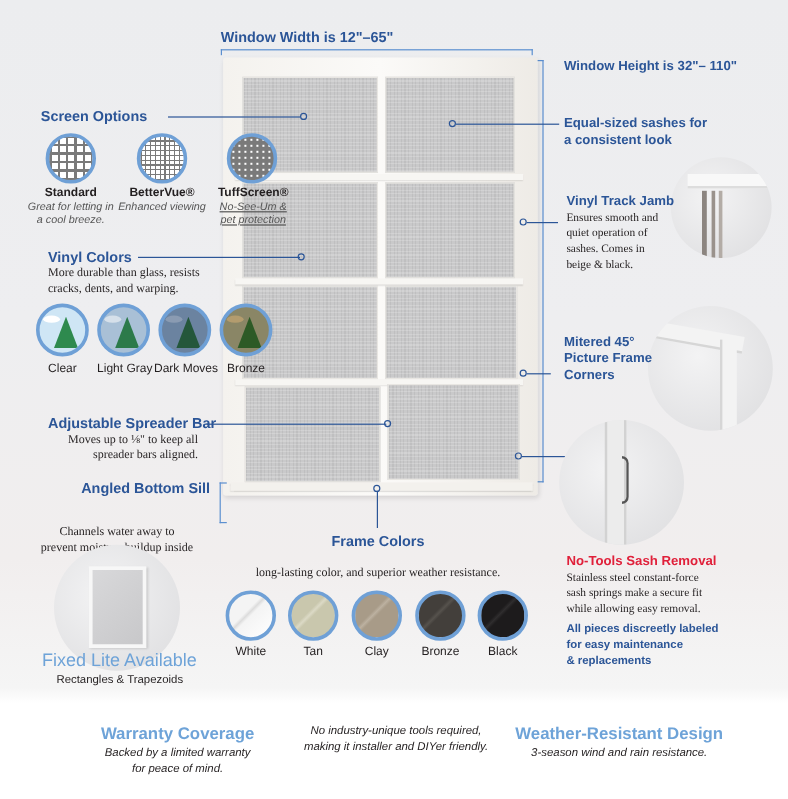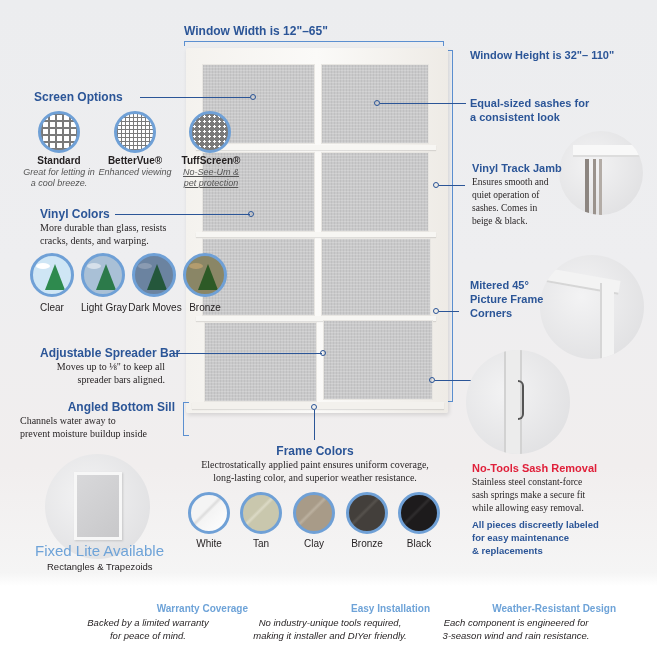--- a/index.html
+++ b/index.html
@@ -40,21 +40,21 @@
   .sash-rail { position: absolute; background: #f7f6f3; box-shadow: 0 1px 1px rgba(0,0,0,0.1); }
 
   .circle-icon { position: absolute; border-radius: 50%; border: 3px solid #6fa0d6; overflow: hidden; }
   .label-c { position: absolute; text-align: center; font-size: 10px; }
   .photo-circle {
     position: absolute; border-radius: 50%;
     background: radial-gradient(circle at 40% 40%, #f3f3f4, #dcdcde);
     overflow: hidden;
   }
   .footer-col { position: absolute; text-align: center; width: 200px; }
-  .footer-col .fh { font-size: 10px; font-weight: bold; color: #6ea3d8; margin-bottom: 2px; text-align: right; }
+  .footer-col .fh { font-size: 14px; font-weight: bold; color: #6ea3d8; margin-bottom: 2px; }
   .footer-col .fp { font-size: 9.5px; font-style: italic; line-height: 13px; color: #231f20; }
 </style>
 </head>
 <body>
 
 <div class="abs h" style="left:184px; top:24px; font-size:12px;">Window Width is 12"–65"</div>
 <div class="bracket" style="left:184px; top:41px; width:260px; height:5px; border-bottom:none;"></div>
 
 <div class="bracket" style="left:447px; top:50px; width:6px; height:352px; border-left:none;"></div>
 <div class="abs h" style="left:470px; top:49px; font-size:11px;">Window Height is 32"– 110"</div>
@@ -135,37 +135,37 @@
 
 <div class="abs h" style="left:40px; top:346px;">Adjustable Spreader Bar</div>
 <div class="line" style="left:172px; top:353px; width:150px;"></div>
 <div class="dot" style="left:320px; top:350px;"></div>
 <div class="abs p" style="left:40px; top:360px; width:125px; text-align:right;">
   <span>Moves up to ⅛" to keep all</span><br>
   <span>spreader bars aligned.</span>
 </div>
 
 <div class="abs h" style="left:40px; top:400px; width:135px; text-align:right;">Angled Bottom Sill</div>
-<div class="abs p" style="left:20px; top:414px; width:155px; text-align:left;">
+<div class="abs p" style="left:20px; top:437px; width:155px; text-align:center;">
   <span>Channels water away to</span><br>
   <span>prevent moisture buildup inside</span>
 </div>
 <div class="bracket" style="left:183px; top:402px; width:6px; height:34px; border-right:none;"></div>
 
 <div class="photo-circle" style="left:45px; top:454px; width:105px; height:105px;">
   <div style="position:absolute; left:29px; top:18px; width:48px; height:68px; background:linear-gradient(135deg,#d8d8da,#c8c8ca); border:3px solid #f7f7f7; box-shadow:1px 1px 2px rgba(0,0,0,0.15);"></div>
 </div>
 <div class="abs" style="left:35px; top:542px; font-size:15px; color:#6ea3d8;">Fixed Lite Available</div>
 <div class="abs" style="left:47px; top:561px; font-size:9.5px;">Rectangles &amp; Trapezoids</div>
 
 <div class="dot" style="left:311px; top:404px;"></div>
 <div class="vline" style="left:314px; top:410px; height:30px;"></div>
 <div class="abs h" style="left:180px; top:444px; width:270px; text-align:center;">Frame Colors</div>
 <div class="abs p" style="left:170px; top:458px; width:290px; text-align:center;">
-  <span>Electrostatically applied paint ensures uniform coverage,</span><br>
+  <br>
   <span>long-lasting color, and superior weather resistance.</span>
 </div>
 
 <div class="circle-icon" style="left:188px; top:492px; width:42px; height:42px; background:linear-gradient(135deg,#f4f4f4 40%,#dcdcdc 45%,#f4f4f4 50%,#fff);"></div>
 <div class="circle-icon" style="left:240px; top:492px; width:42px; height:42px; background:linear-gradient(135deg,#c9c7ad 40%,#dcdac6 45%,#c9c7ad 50%);"></div>
 <div class="circle-icon" style="left:293px; top:492px; width:42px; height:42px; background:linear-gradient(135deg,#a89b88 40%,#bcb1a0 45%,#a89b88 50%);"></div>
 <div class="circle-icon" style="left:346px; top:492px; width:42px; height:42px; background:linear-gradient(135deg,#433f3b 40%,#56524d 45%,#433f3b 50%);"></div>
 <div class="circle-icon" style="left:398px; top:492px; width:42px; height:42px; background:linear-gradient(135deg,#1d1b1c 40%,#2f2d2e 45%,#1d1b1c 50%);"></div>
 <div class="label-c" style="left:184px; top:538px; width:50px;">White</div>
 <div class="label-c" style="left:236px; top:538px; width:50px;">Tan</div>
@@ -225,21 +225,19 @@
   <span>for easy maintenance</span><br>
   <span>&amp; replacements</span>
 </div>
 
 <div class="footer-col" style="left:48px; top:603px;">
   <div class="fh">Warranty Coverage</div>
   <div class="fp">Backed by a limited warranty</div>
   <div class="fp">for peace of mind.</div>
 </div>
 <div class="footer-col" style="left:230px; top:603px;">
-  <div class="fh">Easy Installation</div>
   <div class="fp">No industry-unique tools required,</div>
   <div class="fp">making it installer and DIYer friendly.</div>
 </div>
 <div class="footer-col" style="left:416px; top:603px;">
   <div class="fh">Weather-Resistant Design</div>
-  <div class="fp">Each component is engineered for</div>
   <div class="fp">3-season wind and rain resistance.</div>
 </div>
 
 </body></html>

